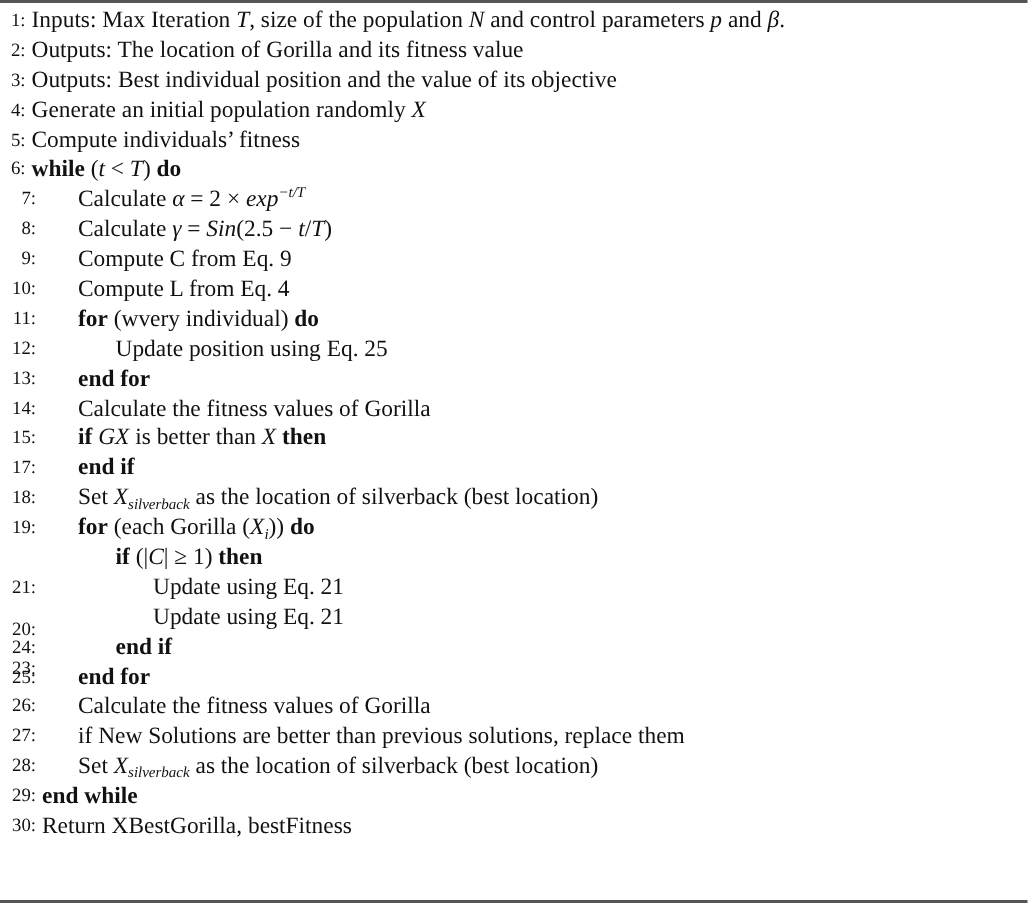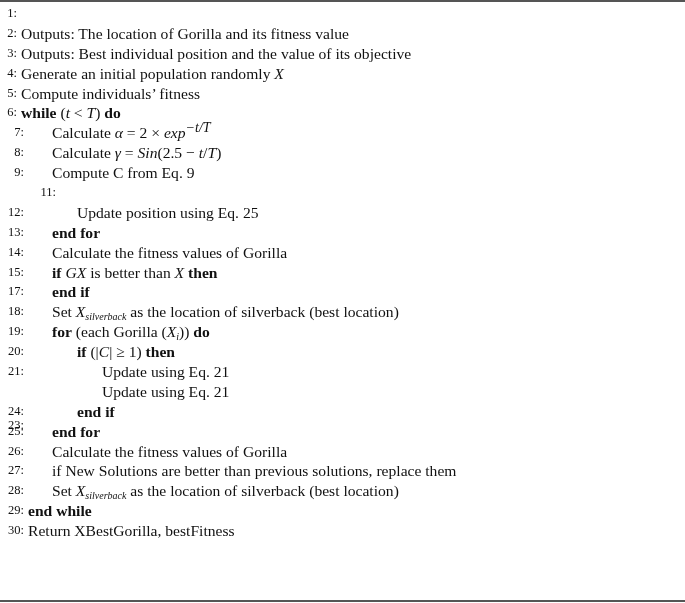--- a/index.html
+++ b/index.html
@@ -62,31 +62,32 @@
       position: absolute;
       left: 40px;
     }
     .ind-1 .body { left: 52px; }
     .ind-2 .body { left: 77px; }
     .ind-3 .body { left: 102px; }
     .ind-0.kw-line .body { left: 28px; }
     .ind-0.plain .body { left: 21px; }
     .b { font-weight: bold; }
     .i { font-style: italic; }
-    sup { font-size: 14px; vertical-align: 6px; line-height: 0; font-style: italic; margin-top: 33px; }
+    sup { font-size: 10px; vertical-align: 6px; line-height: 0; font-style: italic; margin-top: 33px; }
     sub { font-size: 10px; vertical-align: -3px; line-height: 0; font-style: italic; }
   </style>
 </head>
 <body>
 
 <div class="algo">
   <div class="rule-top"></div>
   <ol class="lines" id="algo-lines">
       <li class="line ind-0 plain">
         <span class="num" style="width: 17px;">1:</span>
+        <span class="body" style="left: 21px;"><span>Inputs: Max Iteration </span><span class="i">T</span><span>, size of the population </span><span class="i">N</span><span> and control parameters </span><span class="i">p</span><span> and </span><span class="i">β</span><span>.</span></span>
       </li>
       <li class="line ind-0 plain">
         <span class="num" style="width: 17px;">2:</span>
         <span class="body" style="left: 21px;"><span>Outputs: The location of Gorilla and its fitness value</span></span>
       </li>
       <li class="line ind-0 plain">
         <span class="num" style="width: 17px;">3:</span>
         <span class="body" style="left: 21px;"><span>Outputs: Best individual position and the value of its objective</span></span>
       </li>
       <li class="line ind-0 plain">
@@ -107,21 +108,26 @@
       </li>
       <li class="line ind-1">
         <span class="num" style="width: 24px;">8:</span>
         <span class="body"><span>Calculate </span><span class="i">γ</span><span> = </span><span class="i">Sin</span><span>(2.5 − </span><span class="i">t</span><span>/</span><span class="i">T</span><span>)</span></span>
       </li>
       <li class="line ind-1">
         <span class="num" style="width: 24px;">9:</span>
         <span class="body"><span>Compute C from Eq. 9</span></span>
       </li>
       <li class="line ind-1">
-        <span class="num" style="width: 24px; margin-left: 32px;">11:</span>
+        <span class="num" style="width: 24px;">10:</span>
+        <span class="body"><span>Compute L from Eq. 4</span></span>
+      </li>
+      <li class="line ind-1">
+        <span class="num" style="width: 24px;">11:</span>
+        <span class="body"><span class="b">for</span><span> (wvery individual) </span><span class="b">do</span></span>
       </li>
       <li class="line ind-2">
         <span class="num" style="width: 24px;">12:</span>
         <span class="body"><span>Update position using Eq. 25</span></span>
       </li>
       <li class="line ind-1">
         <span class="num" style="width: 24px;">13:</span>
         <span class="body"><span class="b">end for</span></span>
       </li>
       <li class="line ind-1">
@@ -138,21 +144,21 @@
       </li>
       <li class="line ind-1">
         <span class="num" style="width: 24px;">18:</span>
         <span class="body"><span>Set </span><span class="i">X</span><sub>silverback</sub><span> as the location of silverback (best location)</span></span>
       </li>
       <li class="line ind-1">
         <span class="num" style="width: 24px;">19:</span>
         <span class="body"><span class="b">for</span><span> (each Gorilla (</span><span class="i">X</span><sub>i</sub><span>)) </span><span class="b">do</span></span>
       </li>
       <li class="line ind-2">
-        <span class="num" style="width: 24px;">20:</span>
+        <span class="num" style="width: 24px; margin-top: 48px;">20:</span>
         <span class="body"><span class="b">if</span><span> (|</span><span class="i">C</span><span>| ≥ 1) </span><span class="b">then</span></span>
       </li>
       <li class="line ind-3">
         <span class="num" style="width: 24px;">21:</span>
         <span class="body"><span>Update using Eq. 21</span></span>
       </li>
       <li class="line ind-3">
         <span class="num" style="width: 24px; margin-top: 34px;">23:</span>
         <span class="body"><span>Update using Eq. 21</span></span>
       </li>

